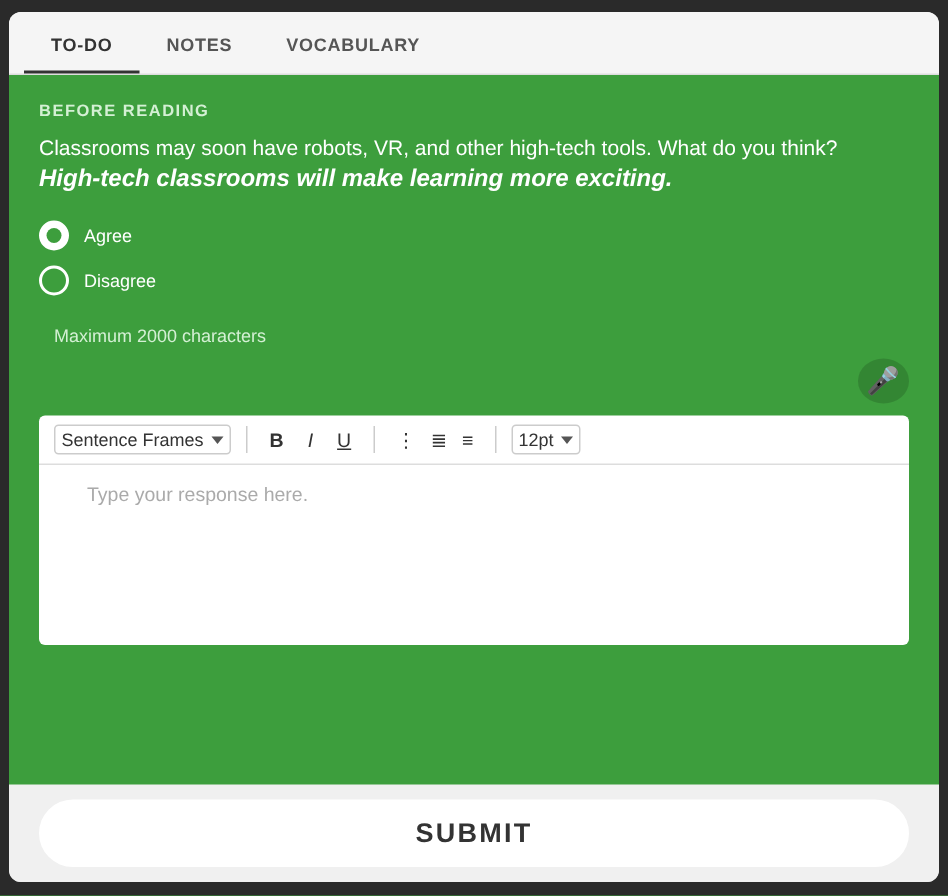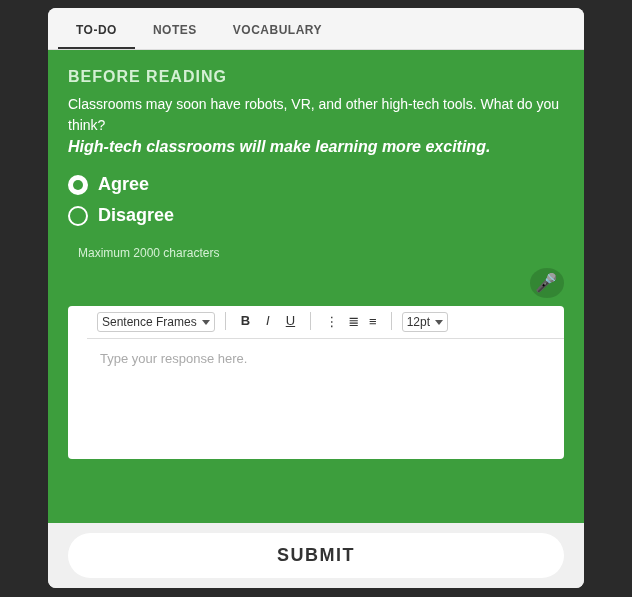--- a/index.html
+++ b/index.html
@@ -5,21 +5,21 @@
     * { box-sizing: border-box; margin: 0; padding: 0; }
     body {
       width: 632px;
       height: 597px;
       background: #2a2a2a;
       font-family: Arial, sans-serif;
       overflow: hidden;
     }
 
     .app-container {
-      width: 536px;
+      width: 620px;
       height: 580px;
       margin: 8px auto;
       background: #f0f0f0;
       border-radius: 8px;
       overflow: hidden;
       display: flex;
       flex-direction: column;
     }
 
     
@@ -50,21 +50,21 @@
     
     .main-content {
       flex: 1;
       background: #3d9e3d;
       padding: 18px 20px;
       overflow-y: auto;
       position: relative;
     }
 
     .before-reading-label {
-      font-size: 16px;
+      font-size: 11px;
       font-weight: 700;
       color: #d4f0d4;
       letter-spacing: 1px;
       margin-bottom: 8px;
     }
 
     .intro-text {
       font-size: 14px;
       color: #fff;
       line-height: 1.5;
@@ -108,23 +108,22 @@
 
     .radio-circle.selected::after {
       content: '';
       width: 10px;
       height: 10px;
       border-radius: 50%;
       background: #3d9e3d;
     }
 
     .radio-label {
-      font-size: 18px;
+      font-size: 12px;
       color: #fff;
-      font-weight: bold;
     }
 
     .explain-row {
       display: flex;
       justify-content: space-between;
       align-items: flex-end;
       margin-bottom: 8px;
     }
 
     .explain-text {
@@ -155,25 +154,25 @@
 
     
     .editor-container {
       background: #fff;
       border-radius: 4px;
       overflow: hidden;
     }
 
     .editor-toolbar {
       display: flex;
+      align-items: center;
       padding: 6px 10px;
       border-bottom: 1px solid #ddd;
       gap: 6px;
       flex-wrap: wrap;
-      margin-left: 19px;
     }
 
     .toolbar-dropdown {
       font-size: 12px;
       color: #333;
       display: flex;
       align-items: center;
       gap: 3px;
       cursor: pointer;
       padding: 2px 4px;

